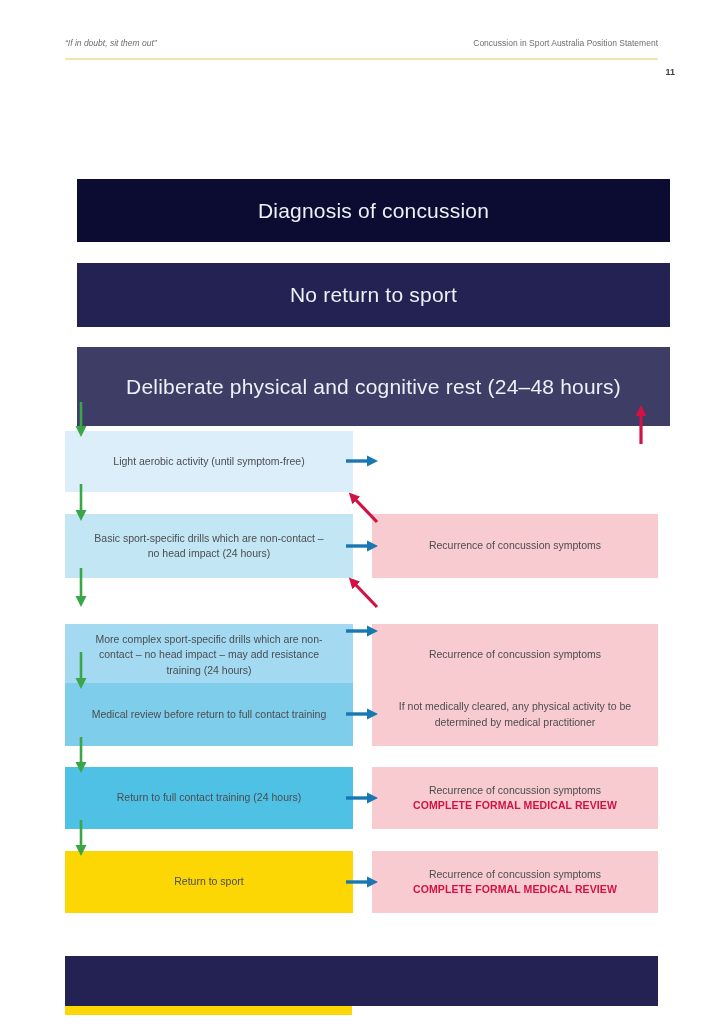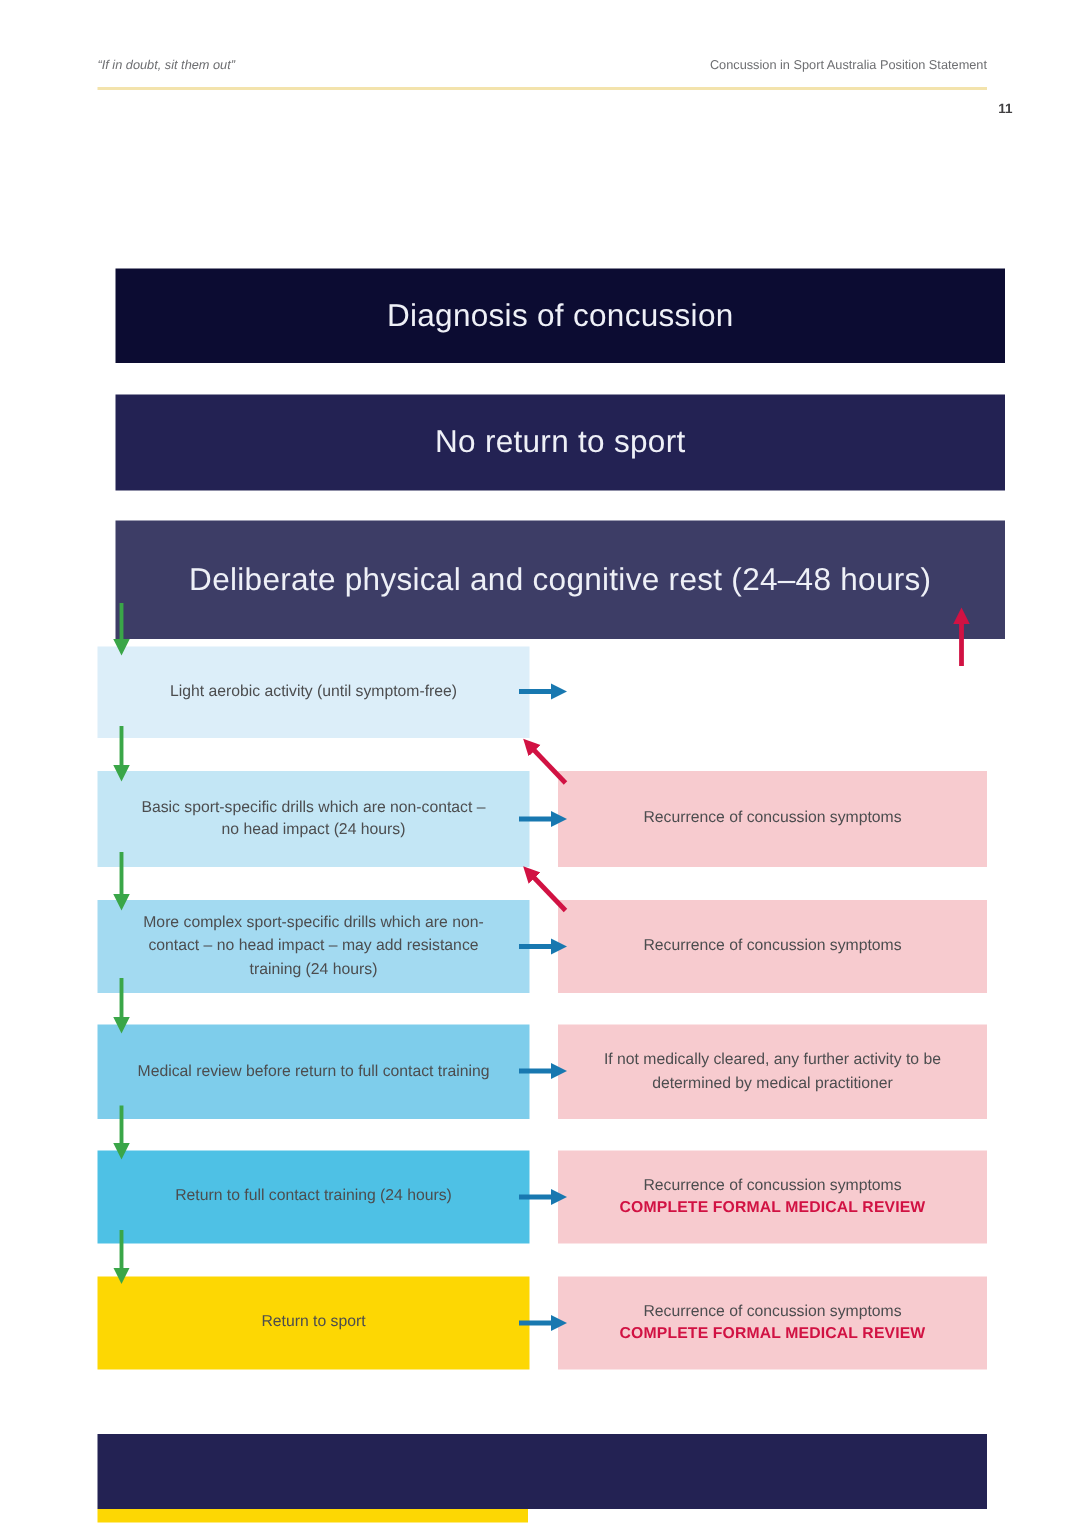--- a/index.html
+++ b/index.html
@@ -28,21 +28,21 @@
   
   .step, .outcome {
     position:absolute; box-sizing:border-box;
     display:flex; flex-direction:column; align-items:center; justify-content:center;
     text-align:center; font-size:10.5px; line-height:1.45; color:#4c4d4f;
   }
   .step    { left:65px;  width:288px; padding:0 24px; }
   .outcome { left:372px; width:286px; padding:0 16px; }
   .y1 { top:431px; height:61px; }
   .y2 { top:514px; height:64px; }
-  .y3 { top:600px; height:62px; }
+  .y3 { top:624px; height:62px; }
   .y4 { top:683px; height:63px; }
   .y5 { top:767px; height:62px; }
   .y6 { top:851px; height:62px; }
   .action { font-weight:700; letter-spacing:0.1px; }
   .action:empty { display:none; }
   
   .arrows { position:absolute; left:0; top:0; width:724px; height:1024px; pointer-events:none; }
   
   .footer-band   { position:absolute; left:65px; top:956px;  width:593px; height:50px; }
   .footer-accent { position:absolute; left:65px; top:1006px; width:287px; height:9px; }
@@ -83,21 +83,21 @@
 
   <div class="outcome y2" style="background-color: rgb(247, 203, 207);">
     <span>Recurrence of concussion symptoms</span>
 
   </div>
   <div class="outcome y3" style="background-color: rgb(247, 203, 207);">
     <span>Recurrence of concussion symptoms</span>
 
   </div>
   <div class="outcome y4" style="background-color: rgb(247, 203, 207);">
-    <span>If not medically cleared, any further activity to be determined by medical practitioner</span>
+    <span>If not medically cleared, any physical activity to be determined by medical practitioner</span>
 
   </div>
   <div class="outcome y5" style="background-color: rgb(247, 203, 207);">
     <span>Recurrence of concussion symptoms</span>
     <span class="action" style="color: rgb(209, 18, 67);">COMPLETE FORMAL MEDICAL REVIEW</span>
   </div>
   <div class="outcome y6" style="background-color: rgb(247, 203, 207);">
     <span>Recurrence of concussion symptoms</span>
     <span class="action" style="color: rgb(209, 18, 67);">COMPLETE FORMAL MEDICAL REVIEW</span>
   </div>

